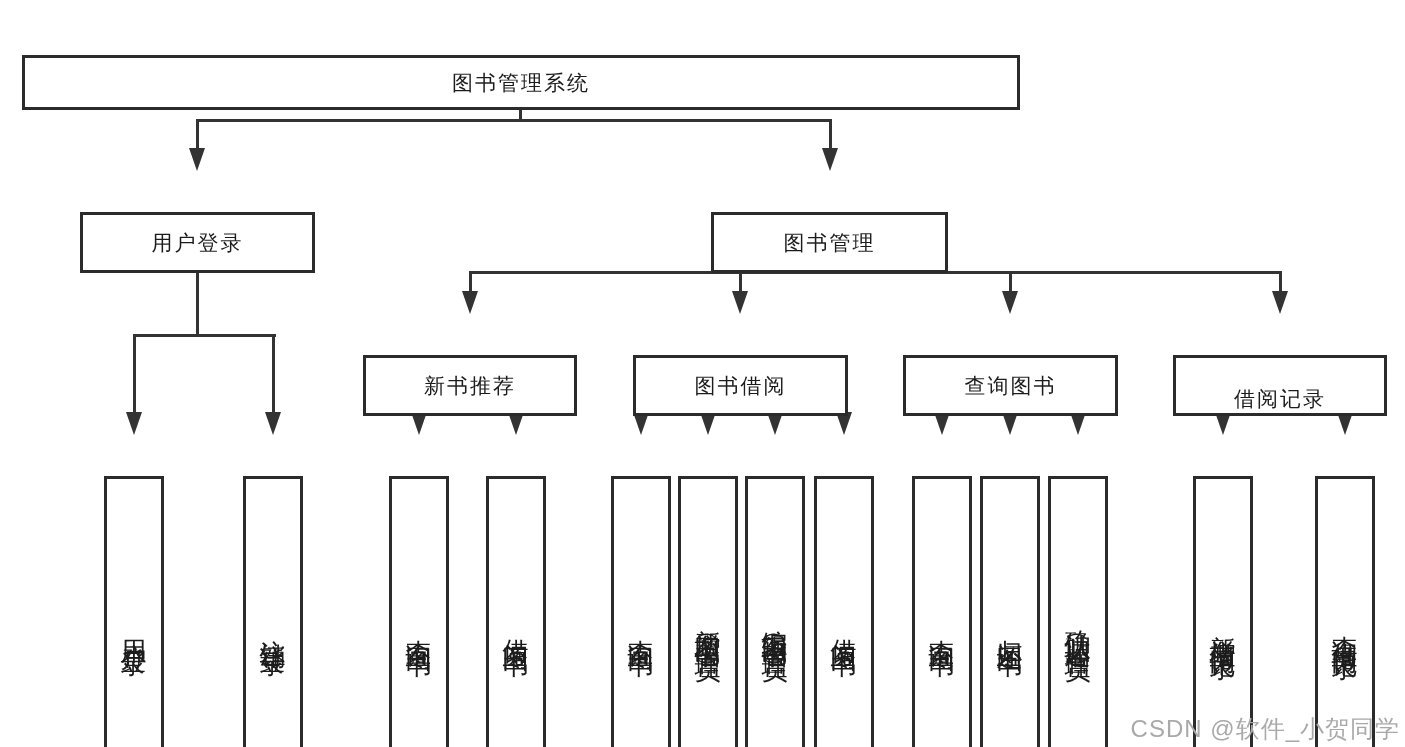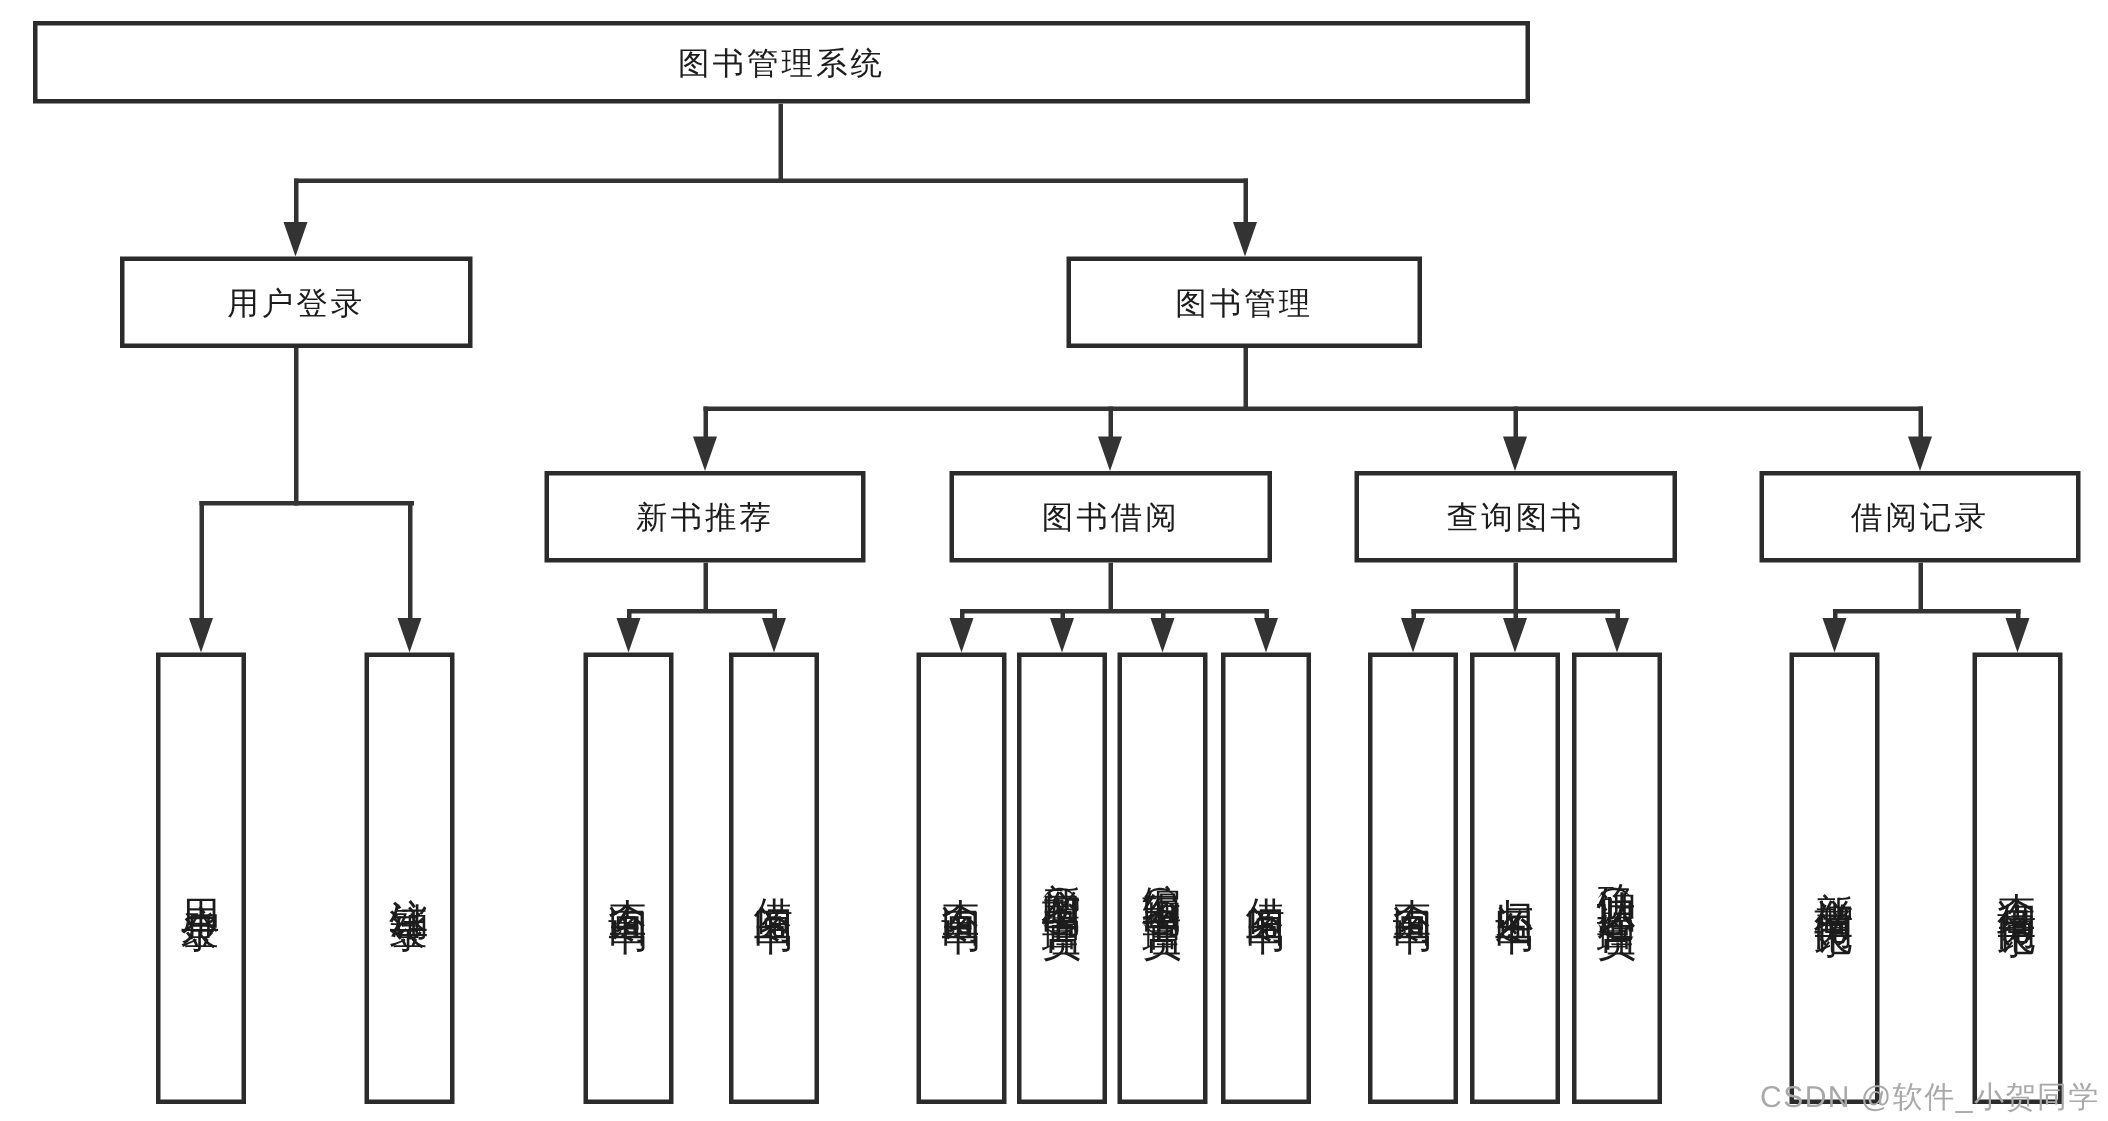--- a/index.html
+++ b/index.html
@@ -13,20 +13,21 @@
   }
   .box {
     position: absolute;
     box-sizing: border-box;
     border: 3px solid var(--box-border, #2b2b2b);
     background: #ffffff;
     display: flex;
     align-items: center;
     justify-content: center;
     z-index: 2;
+    margin-top: 41px;
   }
   .hlabel {
     font-size: 21px;
     letter-spacing: 2px;
     color: var(--text, #1c1c1c);
     white-space: nowrap;
   }
   .vlabel {
     writing-mode: vertical-rl;
     text-orientation: mixed;
@@ -53,21 +54,21 @@
     height: 0;
     border-left: 8px solid transparent;
     border-right: 8px solid transparent;
     border-top: 23px solid var(--line, #333333);
     z-index: 1;
   }
   .watermark {
     position: absolute;
     right: 5px;
     bottom: 2px;
-    font-size: 20px;
+    font-size: 24px;
     letter-spacing: 1px;
     color: var(--wm, #a9a9a9);
     z-index: 5;
     white-space: nowrap;
   }
 </style>
 </head>
 <body>
 
 <div id="canvas">
@@ -110,21 +111,21 @@
 
   <div class="box" style="left:633px; top:314px; width:215px; height:61px;">
     <span class="hlabel">图书借阅</span>
   </div>
   <div class="box" style="left:363px; top:314px; width:214px; height:61px;">
     <span class="hlabel">新书推荐</span>
   </div>
   <div class="box" style="left:903px; top:314px; width:215px; height:61px;">
     <span class="hlabel">查询图书</span>
   </div>
-  <div class="box" style="left:1173px; top:314px; width:214px; height:61px;">
+  <div class="box" style="left:1173px; top:314px; width:214px; height:61px;align-items:flex-end;">
     <span class="hlabel">借阅记录</span>
   </div>
 
   <div class="vl" style="left:469px; top:375px; height:33px;"></div>
   <div class="hl" style="left:418px; top:406px; width:100px;"></div>
   <div class="vl" style="left:739px; top:375px; height:33px;"></div>
   <div class="hl" style="left:640px; top:406px; width:206px;"></div>
   <div class="vl" style="left:1009px; top:375px; height:33px;"></div>
   <div class="hl" style="left:941px; top:406px; width:139px;"></div>
   <div class="vl" style="left:1279px; top:375px; height:33px;"></div>

